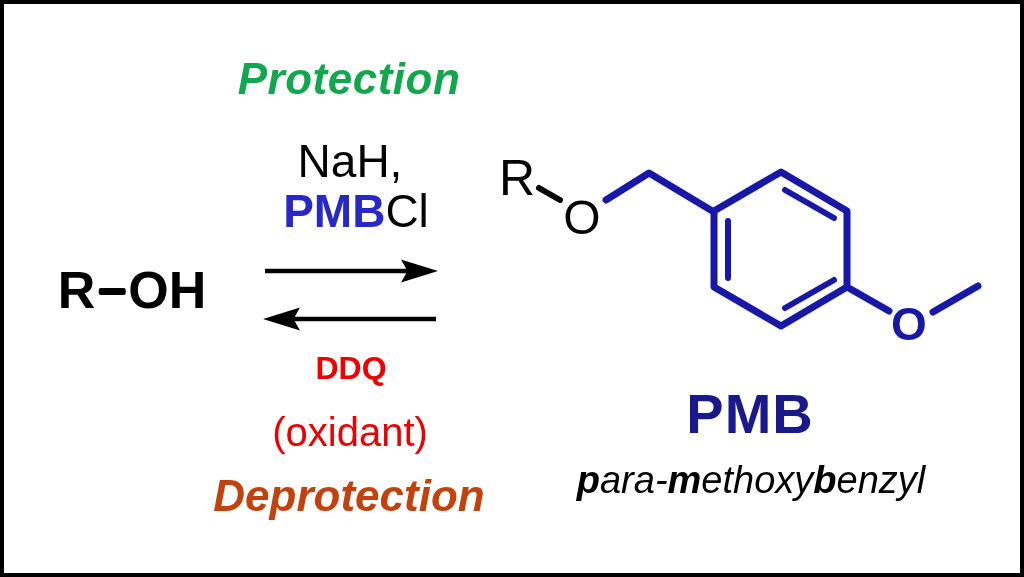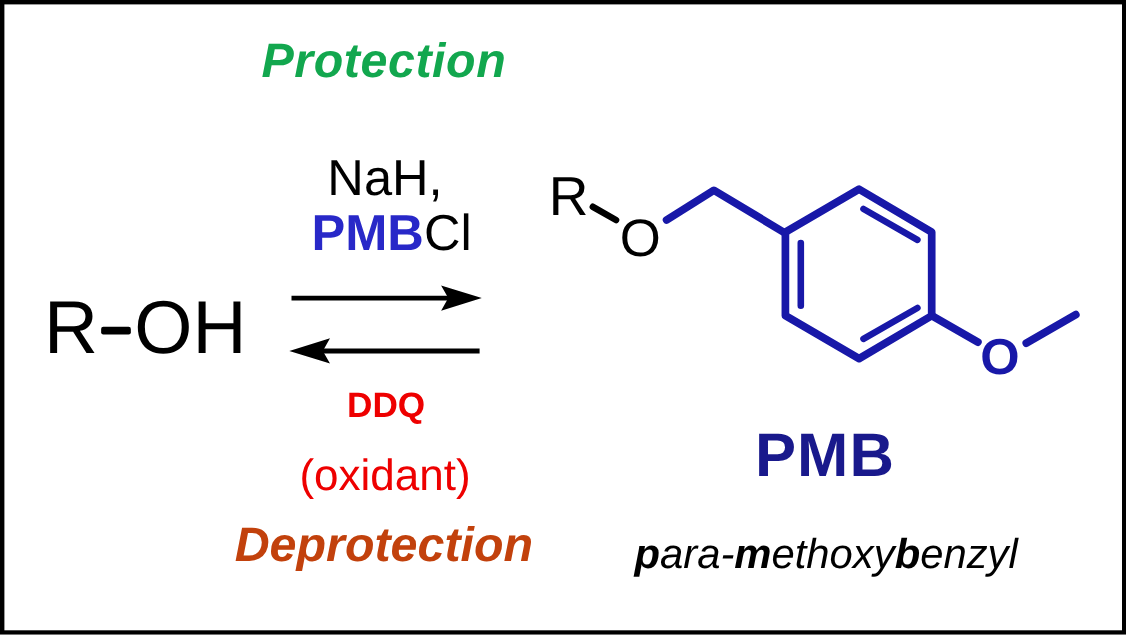--- a/index.html
+++ b/index.html
@@ -9,36 +9,36 @@
     background:#ffffff;
     border:4px solid #000;
     box-sizing:border-box;
     overflow:hidden;
     font-family:"Liberation Sans", sans-serif;
   }
   .t{position:absolute;white-space:nowrap;line-height:1;}
   .center{transform:translateX(-50%);}
 
   .protection{
-    left:345px;top:30px;
+    left:345px;top:53px;
     font-size:44px;font-style:italic;font-weight:600;
     color:#12A74E;letter-spacing:0.5px;
   }
   .nah{
     left:346px;top:134px;
     font-size:46px;color:#000;
   }
   .pmbcl{
     left:352px;top:184px;
     font-size:46px;color:#000;
   }
   .pmb-blue{font-weight:bold;color:#2828C8;}
   .roh{
     left:128px;top:260px;
-    font-size:68px;color:#000;
+    font-size:52px;color:#000;font-weight:bold;
   }
   .bond-dash{
     display:inline-block;
     width:27px;height:7px;
     background:#000;border-radius:2px;
     vertical-align:middle;
     margin:0 3px 6px 3px;
   }
   .ddq{
     left:347px;top:348px;
@@ -55,21 +55,21 @@
   }
   .arrows{position:absolute;left:250px;top:245px;}
   .structure{position:absolute;left:480px;top:135px;}
   .pmb-title{
     left:746px;top:382px;
     font-size:56px;font-weight:bold;
     color:#19198C;letter-spacing:1px;
   }
   .pmb-name{
     left:747px;top:457px;
-    font-size:38px;font-style:italic;color:#000;margin-top:24px;
+    font-size:38px;font-style:italic;color:#000;
   }
   .pmb-name .b{font-weight:bold;}
 </style>
 </head>
 <body>
 
 <div class="canvas">
 
   <div class="t center protection">Protection</div>
 

